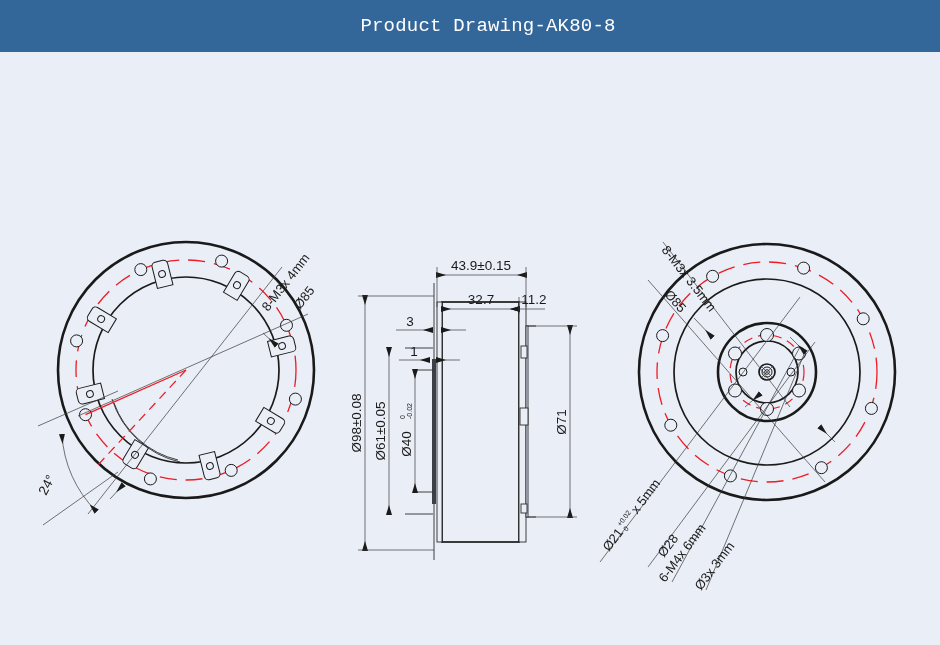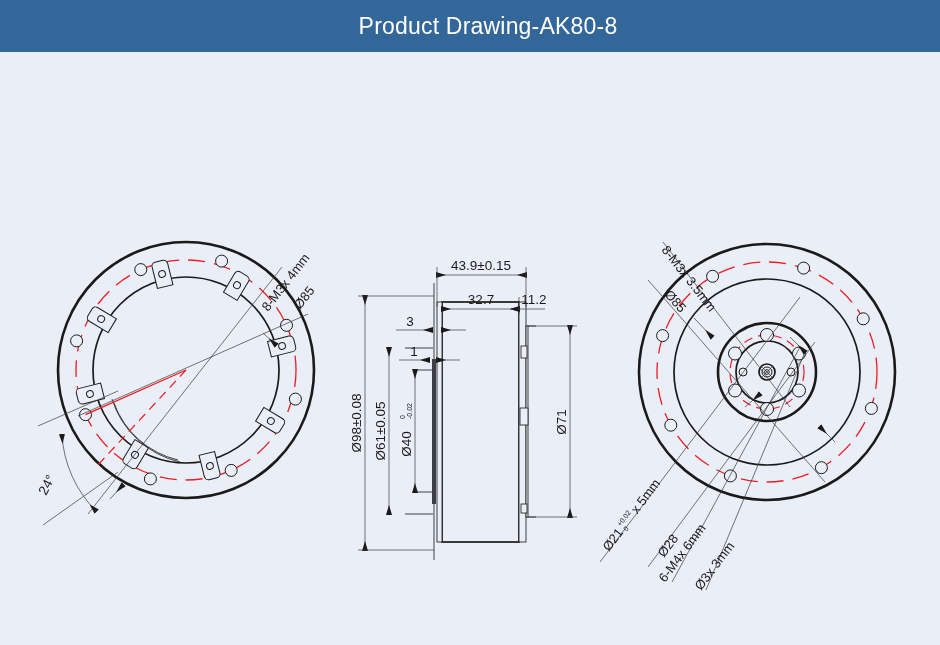--- a/index.html
+++ b/index.html
@@ -26,24 +26,24 @@
     top: 0;
     width: 940px;
     height: 52px;
     background: #336699;
     display: flex;
     align-items: center;
     justify-content: center;
   }
   #header-title {
     color: #ffffff;
-    font-size: 23px;
+    font-size: 19px;
     font-weight: 400;
     letter-spacing: 0.2px;
-    font-family: Liberation Sans, sans-serif;
+    font-family: Liberation Mono, monospace;
     white-space: nowrap;
     margin-left: 36px;
   }
   #drawing-canvas {
     position: absolute;
     left: 0;
     top: 52px;
     width: 940px;
     height: 593px;
   }

